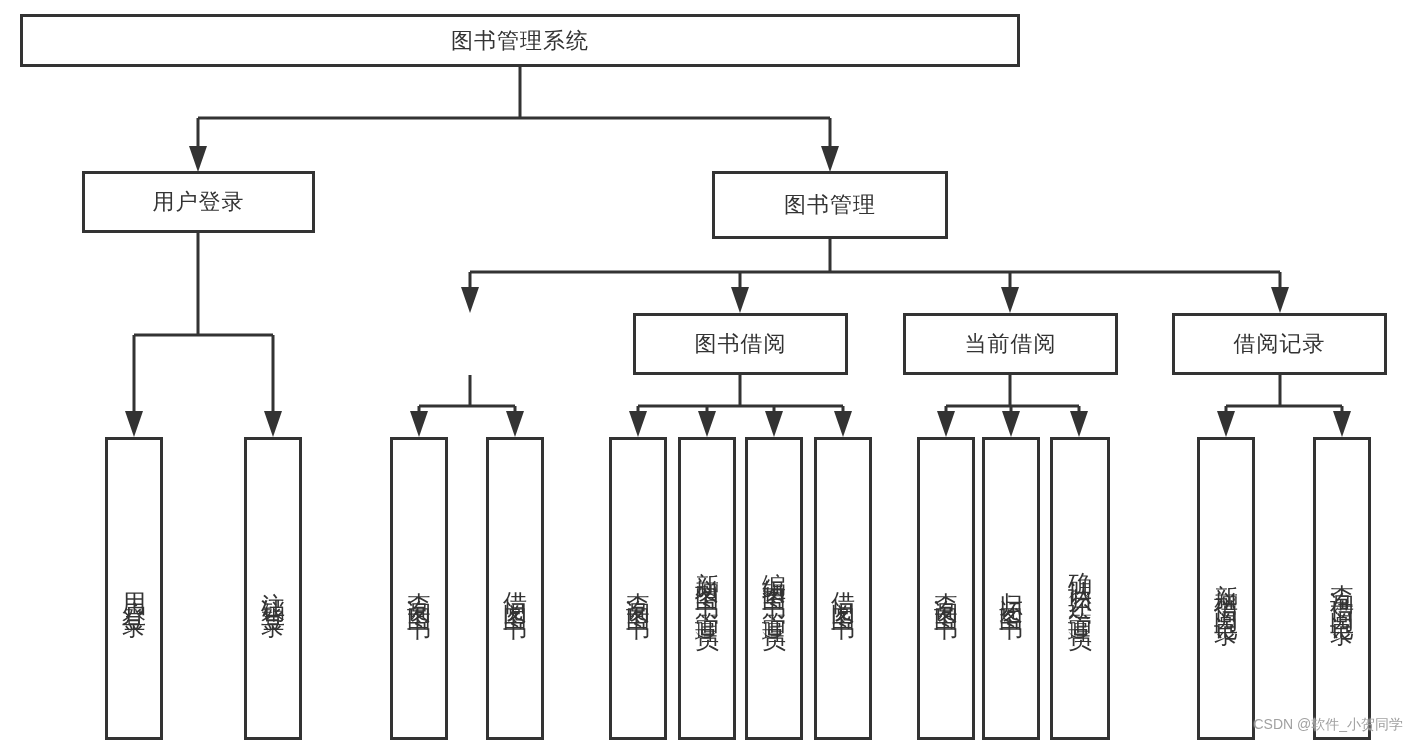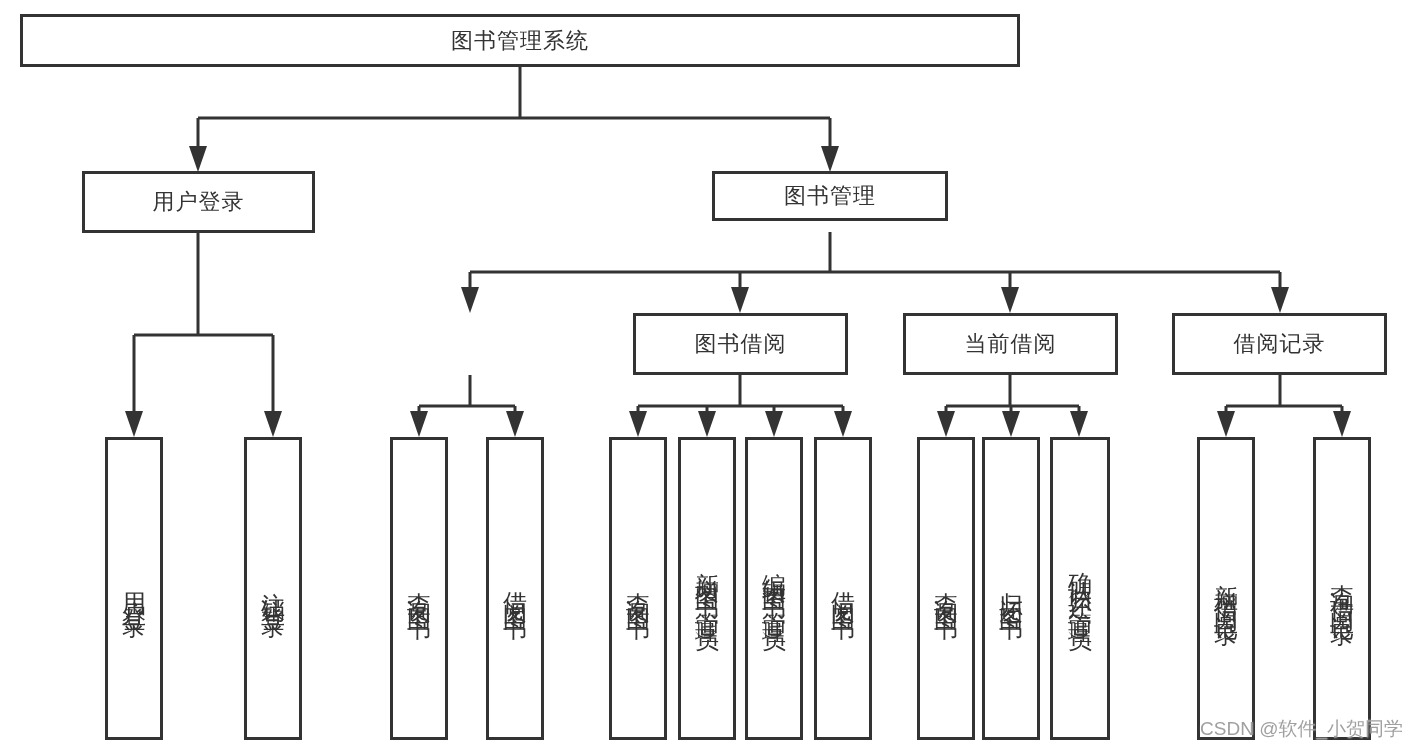--- a/index.html
+++ b/index.html
@@ -12,21 +12,21 @@
     position:absolute;box-sizing:border-box;background:#ffffff;
     border:3px solid #333333;display:flex;align-items:center;justify-content:center;
     z-index:1;font-size:22px;letter-spacing:1px;white-space:nowrap;
   }
   .leaf span{
     writing-mode:vertical-rl;text-orientation:mixed;
     font-size:24px;line-height:1;letter-spacing:8px;
   }
   .watermark{
     position:absolute;top:716px;right:2px;z-index:2;
-    font-size:19px;color:rgba(152,152,152,0.92);white-space:nowrap;
+    font-size:14px;color:rgba(152,152,152,0.92);white-space:nowrap;
     text-shadow:0 0 2px #ffffff;
   }
 </style>
 </head>
 <body>
 
 <div class="stage">
 
   <svg class="connectors" width="1405" height="747" viewBox="0 0 1405 747">
     <g stroke="#333333" stroke-width="3" fill="none">
@@ -68,21 +68,21 @@
     </g>
   </svg>
 
   <div class="node" style="left:20px;top:14px;width:1000px;height:53px">
     <span>图书管理系统</span>
   </div>
 
   <div class="node" style="left:82px;top:171px;width:233px;height:62px">
     <span>用户登录</span>
   </div>
-  <div class="node" style="left:712px;top:171px;width:236px;height:50px">
+  <div class="node" style="left:712px;top:171px;width:236px;height:68px">
     <span>图书管理</span>
   </div>
 
   <div class="node" style="left:903px;top:313px;width:215px;height:62px">
     <span>当前借阅</span>
   </div>
   <div class="node" style="left:633px;top:313px;width:215px;height:62px">
     <span>图书借阅</span>
   </div>
   <div class="node" style="left:1172px;top:313px;width:215px;height:62px">

